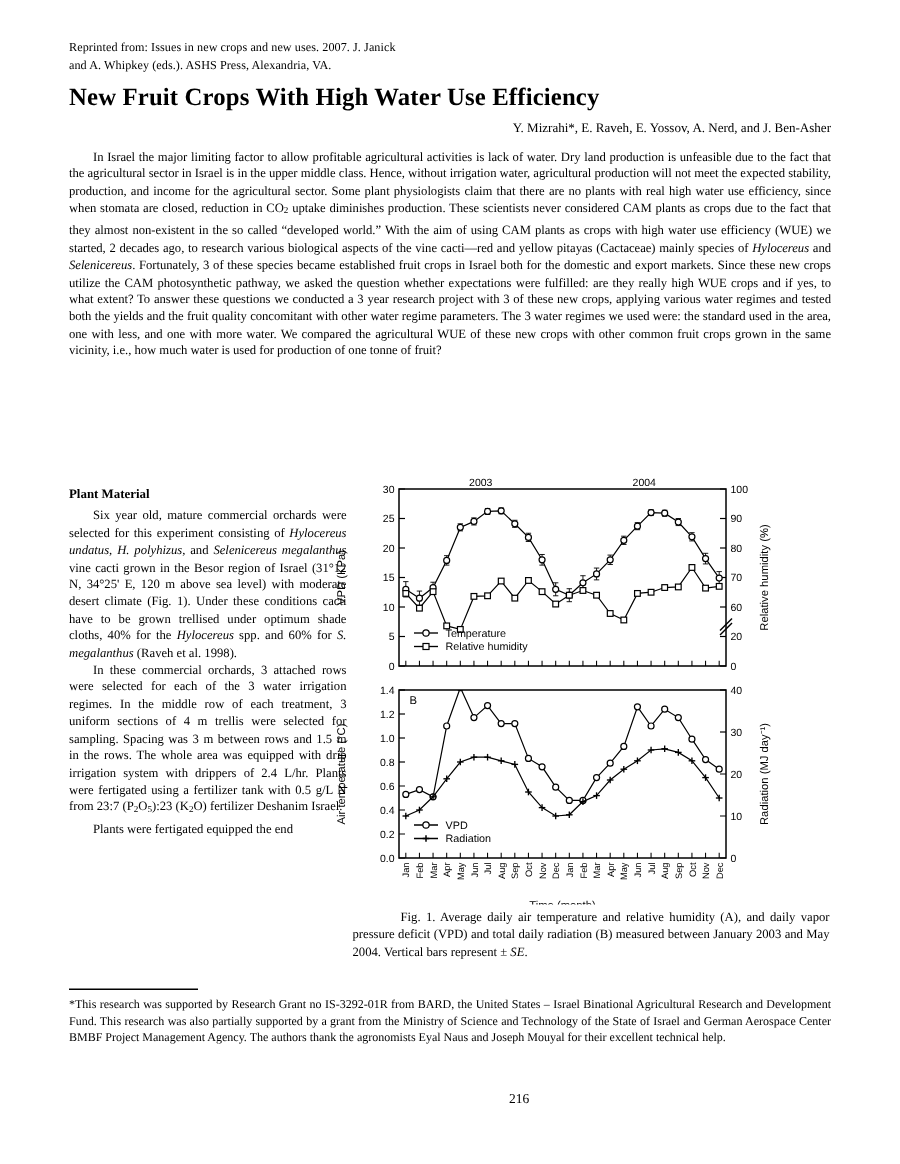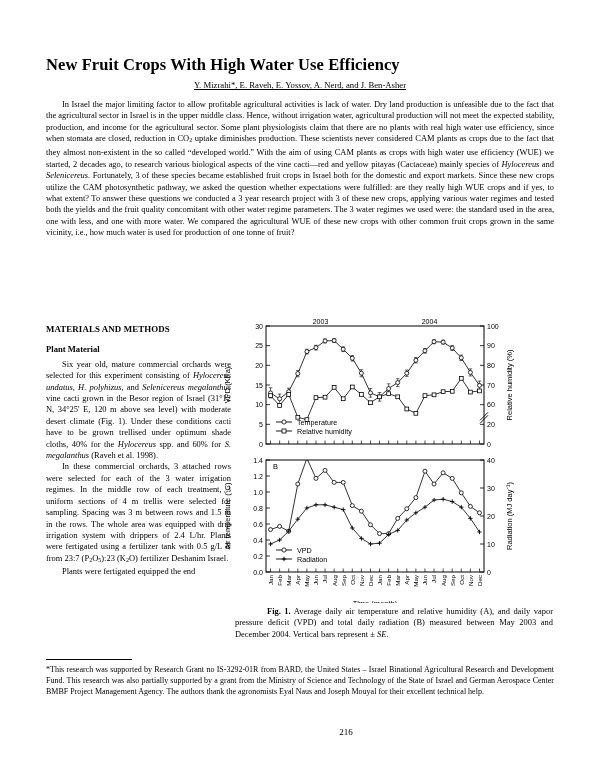--- a/index.html
+++ b/index.html
@@ -39,23 +39,22 @@
     text-align: left;
     font-size: 16.5px;
     font-weight: bold;
     letter-spacing: 0.1px;
   }
   .authors {
     position: absolute;
     left: 46px;
     top: 80px;
     width: 508px;
-    text-align: center;
+    text-align: right;
     font-size: 8.7px;
-    text-decoration: underline;
   }
   .abstract {
     position: absolute;
     left: 46px;
     top: 99px;
     width: 508px;
     font-size: 8.45px;
     line-height: 11.45px;
     text-align: justify;
     text-indent: 16px;
@@ -102,21 +101,21 @@
   }
   .fig-caption {
     position: absolute;
     left: 235px;
     top: 606px;
     width: 318px;
     font-size: 8.45px;
     line-height: 11.4px;
     text-align: justify;
   }
-  .fig-caption b { font-weight: bold; padding-left: 32px; }
+  .fig-caption b { font-weight: normal; padding-left: 32px; }
 
   .footnote-rule {
     position: absolute;
     left: 46px;
     top: 659px;
     width: 86px;
     border-top: 1px solid #000;
     height: 0;
   }
   .footnote {
@@ -138,29 +137,32 @@
     font-size: 9px;
     padding-left: 46px;
   }
   svg { display: block; }
 </style>
 </head>
 <body>
 
 <div class="page">
 
+  <div class="reprint">
+    <div>Reprinted from: Issues in new crops and new uses. 2007. J. Janick</div>
+    <div>and A. Whipkey (eds.).  ASHS Press, Alexandria, VA.</div>
+  </div>
 
   <div class="title">New Fruit Crops With High Water Use Efficiency</div>
 
   <div class="authors">Y. Mizrahi*, E. Raveh, E. Yossov, A. Nerd, and J. Ben-Asher</div>
 
   <div class="abstract"><span>In Israel the major limiting factor to allow profitable agricultural activities is lack of water.  Dry land production is unfeasible due to the fact that the agricultural sector in Israel is in the upper middle class.  Hence, without irrigation water, agricultural production will not meet the expected stability, production, and income for the agricultural sector.  Some plant physiologists claim that there are no plants with real high water use efficiency, since when stomata are closed, reduction in CO</span><span class="sub">2</span><span> uptake diminishes production. These scientists never considered CAM plants as crops due to the fact that they almost non-existent in the so called “developed world.” With the aim of using CAM plants as crops with high water use efficiency (WUE) we started, 2 decades ago, to research various biological aspects of the vine cacti—red and yellow pitayas (Cactaceae) mainly species of </span><i>Hylocereus</i><span> and </span><i>Selenicereus</i><span>.  Fortunately, 3 of these species became established fruit crops in Israel both for the domestic and export markets.  Since these new crops utilize the CAM photosynthetic pathway, we asked the question whether expectations were fulfilled: are they really high WUE crops and if yes, to what extent? To answer these questions we conducted a 3 year research project with 3 of these new crops, applying various water regimes and tested both the yields and the fruit quality concomitant with other water regime parameters. The 3 water regimes we used were: the standard used in the area, one with less, and one with more water.  We compared the agricultural WUE of these new crops with other common fruit crops grown in the same vicinity, i.e., how much water is used for production of one tonne of fruit?</span></div>
 
   <div class="col-left">
-    <div class="h-section">MATERIALS AND METHODS</div>
     <div class="h-sub">Plant Material</div>
     <p><span>Six year old, mature commercial orchards were selected for this experiment consisting of </span><i>Hylocereus undatus</i><span>, </span><i>H. polyhizus</i><span>, and </span><i>Selenicereus megalanthus</i><span> vine cacti grown in the Besor region of Israel (31°12 N, 34°25' E, 120 m above sea level) with moderate desert climate (Fig. 1).  Under these conditions cacti have to be grown trellised under optimum shade cloths, 40% for the </span><i>Hylocereus</i><span> spp. and 60% for </span><i>S. megalanthus</i><span> (Raveh et al. 1998).</span></p>
     <p><span>In these commercial orchards, 3 attached rows were selected for each of the 3 water irrigation regimes.  In the middle row of each treatment, 3 uniform sections of 4 m trellis were selected for sampling.  Spacing was 3 m between rows and 1.5 m in the rows. The whole area was equipped with drip irrigation system with drippers of 2.4 L/hr. Plants were fertigated using a fertilizer tank with 0.5 g/L N from 23:7 (P</span><span class="sub">2</span><span>O</span><span class="sub">5</span><span>):23 (K</span><span class="sub">2</span><span>O) fertilizer Deshanim Israel.</span></p>
     <p>Plants were fertigated equipped the end</p>
   </div>
 
   <div class="fig-col">
     <svg id="fig-svg" width="322" height="285" viewBox="0 0 322 285">
         <g>
           <rect x="50" y="8" width="218" height="118" fill="none" stroke="#000" stroke-width="1"></rect>
@@ -519,21 +521,21 @@
           <text x="256.775" y="257" font-family="&quot;Liberation Sans&quot;, sans-serif" font-size="6.2" fill="#000" text-anchor="end" transform="rotate(-90 256.775 257)">Nov</text>
           <text x="265.85833333333335" y="257" font-family="&quot;Liberation Sans&quot;, sans-serif" font-size="6.2" fill="#000" text-anchor="end" transform="rotate(-90 265.85833333333335 257)">Dec</text>
           <text x="159" y="288" font-family="&quot;Liberation Sans&quot;, sans-serif" font-size="7.5" fill="#000" text-anchor="middle">Time (month)</text>
         </g>
         <clipPath id="clip1">
           <rect x="50" y="142" width="218" height="112"></rect>
         </clipPath>
       </svg>
   </div>
 
-  <div class="fig-caption"><b>Fig. 1.</b><span> Average daily air temperature and relative humidity (A), and daily vapor pressure deficit (VPD) and total daily radiation (B) measured between May 2003 and December 2004.  Vertical bars represent ± </span><i>SE</i><span>.</span></div>
+  <div class="fig-caption"><b>Fig. 1.</b><span> Average daily air temperature and relative humidity (A), and daily vapor pressure deficit (VPD) and total daily radiation (B) measured between January 2003 and May 2004.  Vertical bars represent ± </span><i>SE</i><span>.</span></div>
 
   <div class="footnote-rule"></div>
   <div class="footnote">
     <p>*This research was supported by Research Grant no IS-3292-01R from BARD, the United States – Israel Binational Agricultural Research and Development Fund.  This research was also partially supported by a grant from the Ministry of Science and Technology of the State of Israel and German Aerospace Center BMBF Project Management Agency.  The authors thank the agronomists Eyal Naus and Joseph Mouyal for their excellent technical help.</p>
   </div>
 
   <div class="page-num">216</div>
 </div>
 
 </body></html>

